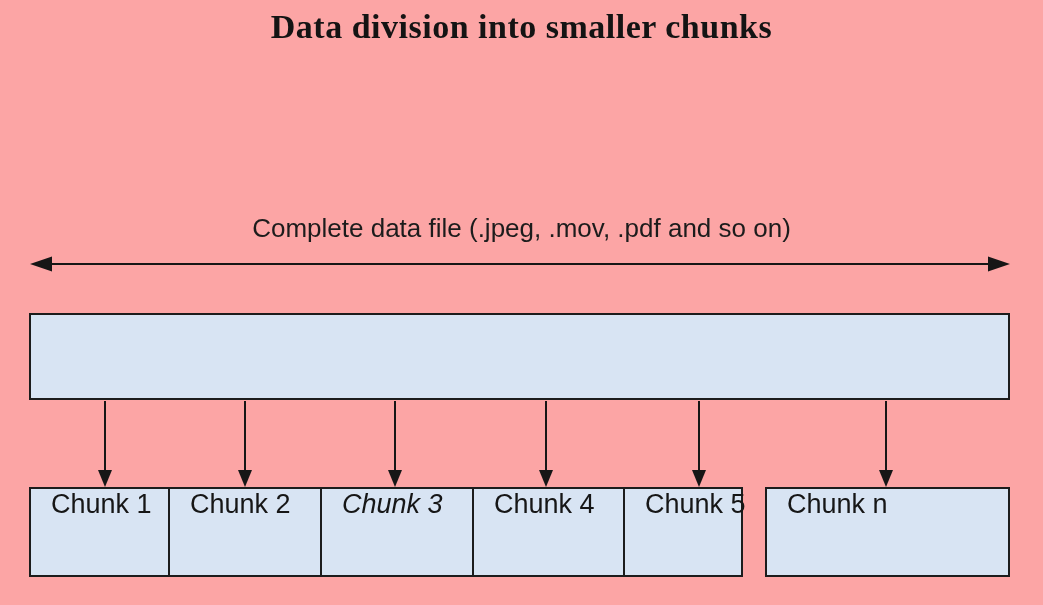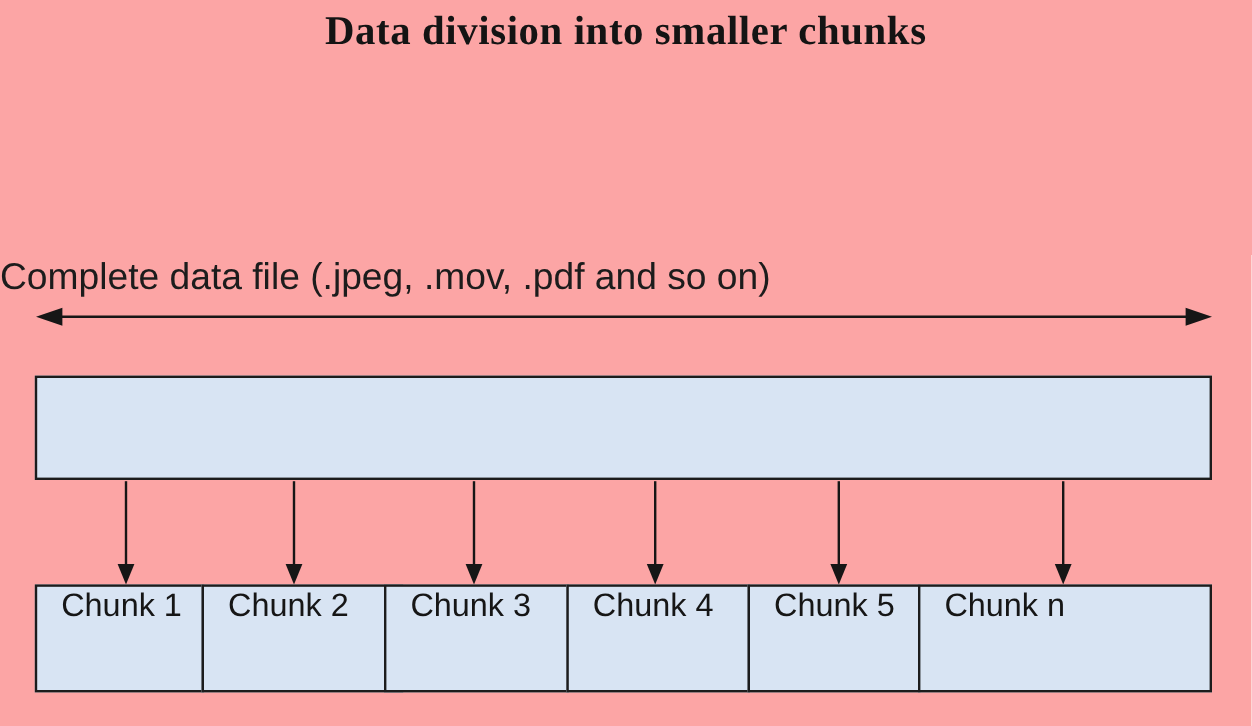--- a/index.html
+++ b/index.html
@@ -26,21 +26,22 @@
     font-weight: 700;
     font-size: 34px;
     letter-spacing: 0.5px;
     color: #141414;
   }
   .file-label {
     position: absolute;
     top: 213px;
     left: 0;
     width: 100%;
-    font-size: 31px;
+    text-align: center;
+    font-size: 26px;
     color: #1c1c1c;
   }
   .arrows-layer {
     position: absolute;
     top: 0;
     left: 0;
     width: 1043px;
     height: 605px;
     pointer-events: none;
   }
@@ -120,27 +121,27 @@
 
   <div class="big-rect"></div>
 
   <div class="chunk-row">
     <div class="chunk" style="left:29px;  width:141px;">
       <span>Chunk 1</span>
     </div>
     <div class="chunk" style="left:168px; width:168px;">
       <span>Chunk 2</span>
     </div>
-    <div class="chunk" style="left:320px; width:154px;">
+    <div class="chunk" style="left:320px; width:154px;font-style:italic;">
       <span>Chunk 3</span>
     </div>
     <div class="chunk" style="left:472px; width:153px;">
       <span>Chunk 4</span>
     </div>
-    <div class="chunk" style="left:623px; width:144px;">
+    <div class="chunk" style="left:623px; width:120px;">
       <span>Chunk 5</span>
     </div>
     <div class="chunk" style="left:765px; width:245px;">
       <span>Chunk n</span>
     </div>
   </div>
 
 </div>
 
 </body></html>

